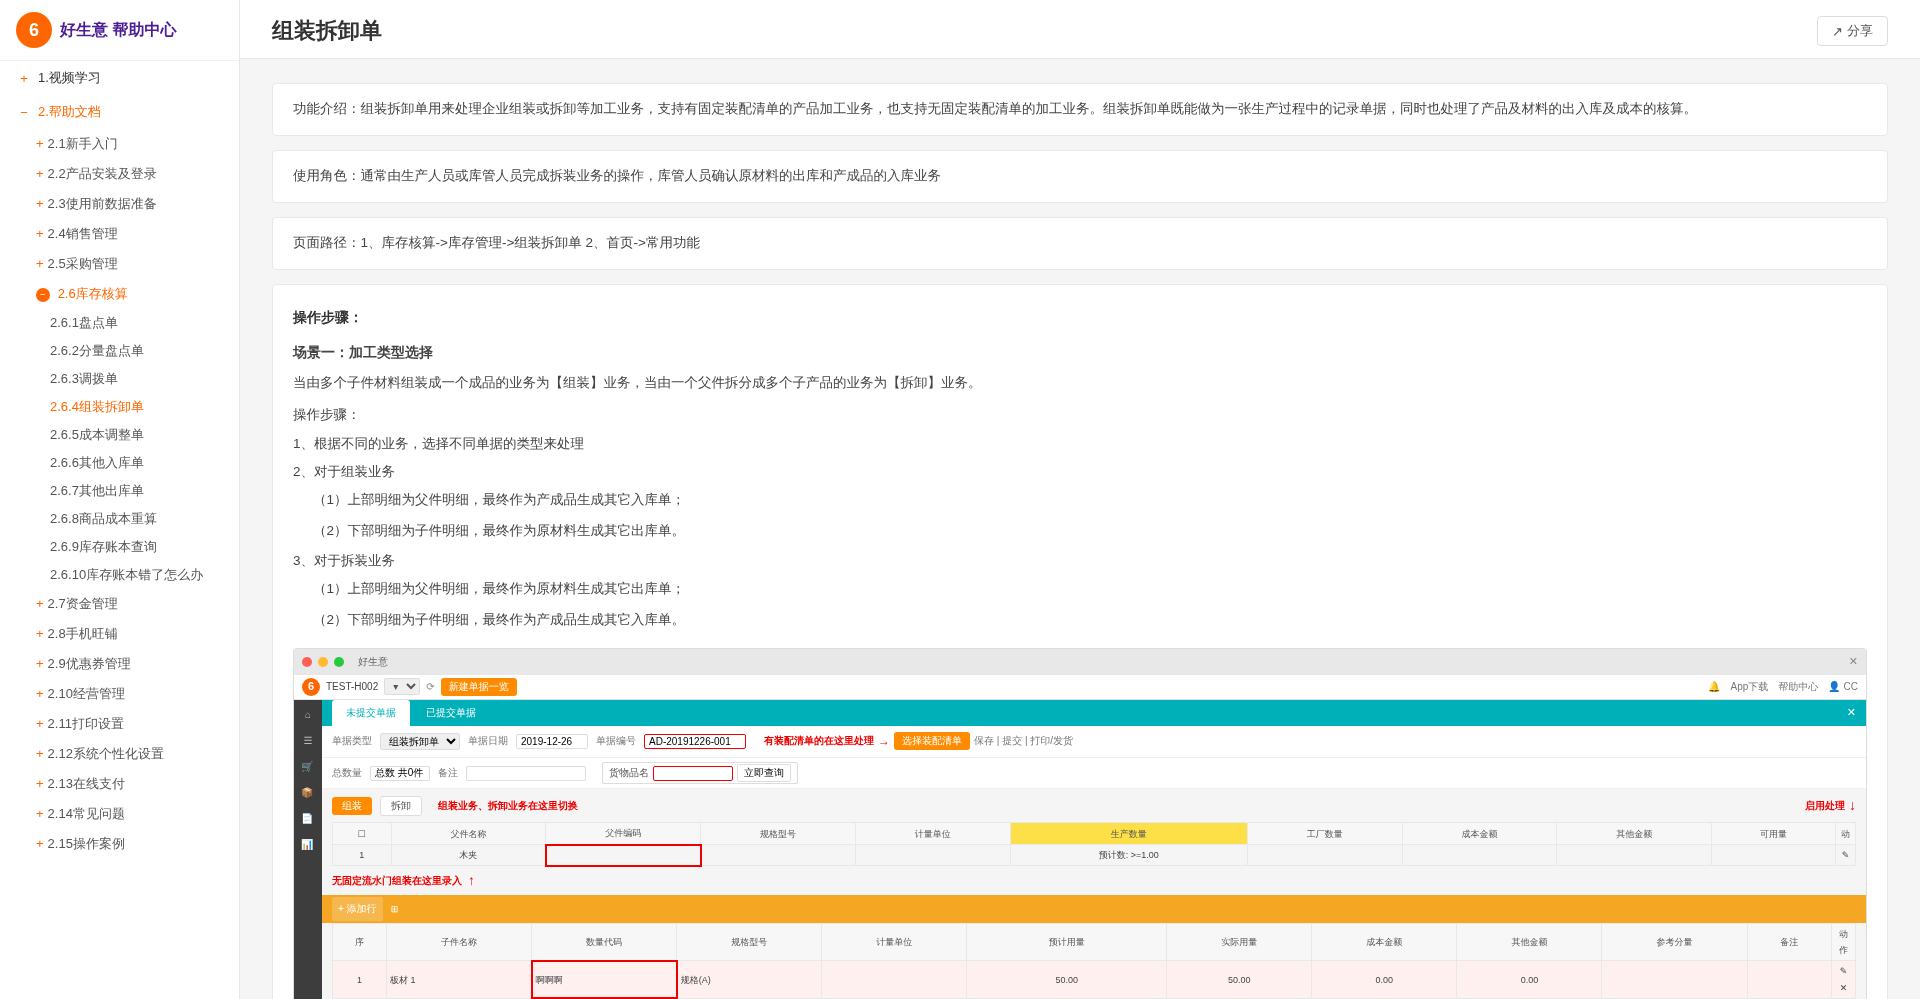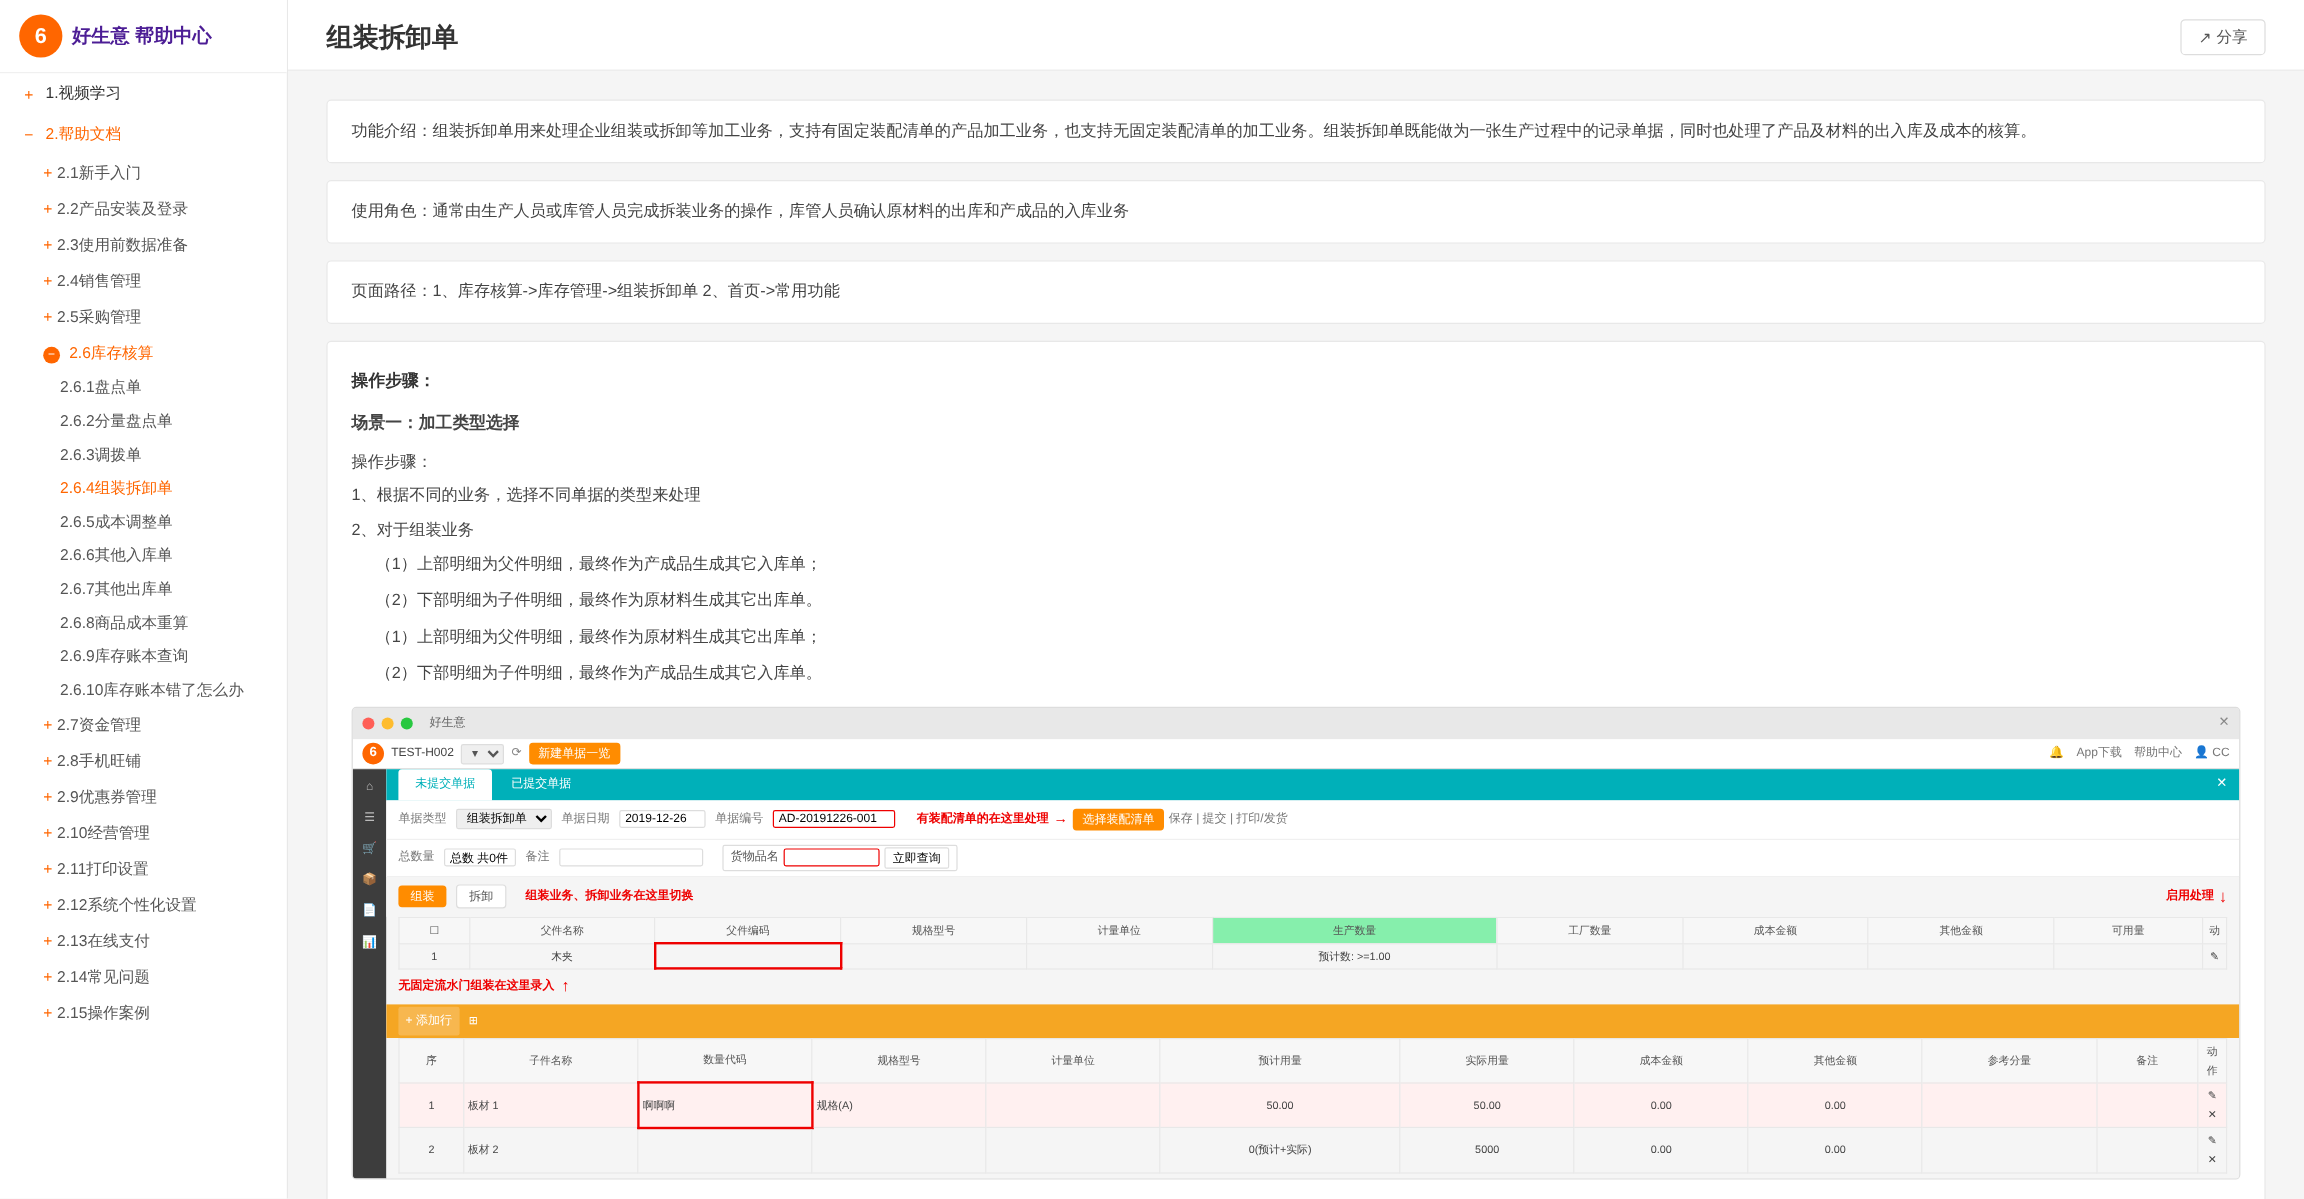--- a/index.html
+++ b/index.html
@@ -251,25 +251,27 @@
     </div>
     <div class="info-block">
       <span>使用角色：通常由生产人员或库管人员完成拆装业务的操作，库管人员确认原材料的出库和产成品的入库业务</span>
     </div>
     <div class="info-block">
       <span>页面路径：1、库存核算-&gt;库存管理-&gt;组装拆卸单 2、首页-&gt;常用功能</span>
     </div>
     <div class="content-block">
       <p class="section-title">操作步骤：</p>
       <p class="scene-title">场景一：加工类型选择</p>
+      <p class="step-item">当由多个子件材料组装成一个成品的业务为【组装】业务，当由一个父件拆分成多个子产品的业务为【拆卸】业务。</p>
       <p class="step-item" style="margin-top:8px;">操作步骤：</p>
       <p class="step-item">1、根据不同的业务，选择不同单据的类型来处理</p>
       <p class="step-item">2、对于组装业务</p>
       <p class="sub-step">（1）上部明细为父件明细，最终作为产成品生成其它入库单；</p>
       <p class="sub-step">（2）下部明细为子件明细，最终作为原材料生成其它出库单。</p>
+      <p class="step-item">3、对于拆装业务</p>
       <p class="sub-step">（1）上部明细为父件明细，最终作为原材料生成其它出库单；</p>
       <p class="sub-step">（2）下部明细为子件明细，最终作为产成品生成其它入库单。</p>
 
       <div class="screenshot-container" style="margin-top:16px;">
         <div style="background:#e8e8e8;padding:3px 8px;display:flex;align-items:center;gap:6px;">
           <div style="width:10px;height:10px;border-radius:50%;background:#ff5f57;"></div>
           <div style="width:10px;height:10px;border-radius:50%;background:#febc2e;"></div>
           <div style="width:10px;height:10px;border-radius:50%;background:#28c840;"></div>
           <span style="margin-left:8px;font-size:10px;color:#666;">好生意</span>
           <span style="margin-left:auto;font-size:11px;color:#888;cursor:pointer;">✕</span>
@@ -348,21 +350,21 @@
 
             <div style="padding:0 10px 0 10px;">
               <table style="width:100%;border-collapse:collapse;font-size:9px;">
                 <thead>
                   <tr>
                     <th style="background:#f7f7f7;border:1px solid #e8e8e8;padding:2px 4px;color:#555;font-weight:normal;text-align:center;">☐</th>
                     <th style="background:#f7f7f7;border:1px solid #e8e8e8;padding:2px 4px;color:#555;font-weight:normal;text-align:center;">父件名称</th>
                     <th style="background:#f7f7f7;border:1px solid #e8e8e8;padding:2px 4px;color:#555;font-weight:normal;text-align:center;">父件编码</th>
                     <th style="background:#f7f7f7;border:1px solid #e8e8e8;padding:2px 4px;color:#555;font-weight:normal;text-align:center;">规格型号</th>
                     <th style="background:#f7f7f7;border:1px solid #e8e8e8;padding:2px 4px;color:#555;font-weight:normal;text-align:center;">计量单位</th>
-                    <th style="background:#86efac;border:1px solid #e8e8e8;padding:2px 4px;color:#555;font-weight:normal;text-align:center;">生产数量</th>
+                    <th style="background:#fde047;border:1px solid #e8e8e8;padding:2px 4px;color:#555;font-weight:normal;text-align:center;">生产数量</th>
                     <th style="background:#f7f7f7;border:1px solid #e8e8e8;padding:2px 4px;color:#555;font-weight:normal;text-align:center;">工厂数量</th>
                     <th style="background:#f7f7f7;border:1px solid #e8e8e8;padding:2px 4px;color:#555;font-weight:normal;text-align:center;">成本金额</th>
                     <th style="background:#f7f7f7;border:1px solid #e8e8e8;padding:2px 4px;color:#555;font-weight:normal;text-align:center;">其他金额</th>
                     <th style="background:#f7f7f7;border:1px solid #e8e8e8;padding:2px 4px;color:#555;font-weight:normal;text-align:center;">可用量</th>
                     <th style="background:#f7f7f7;border:1px solid #e8e8e8;padding:2px 4px;color:#555;font-weight:normal;text-align:center;width:20px;">动</th>
                   </tr>
                 </thead>
                 <tbody>
                   <tr>
                     <td style="border:1px solid #e8e8e8;padding:2px 4px;text-align:center;">1</td>

